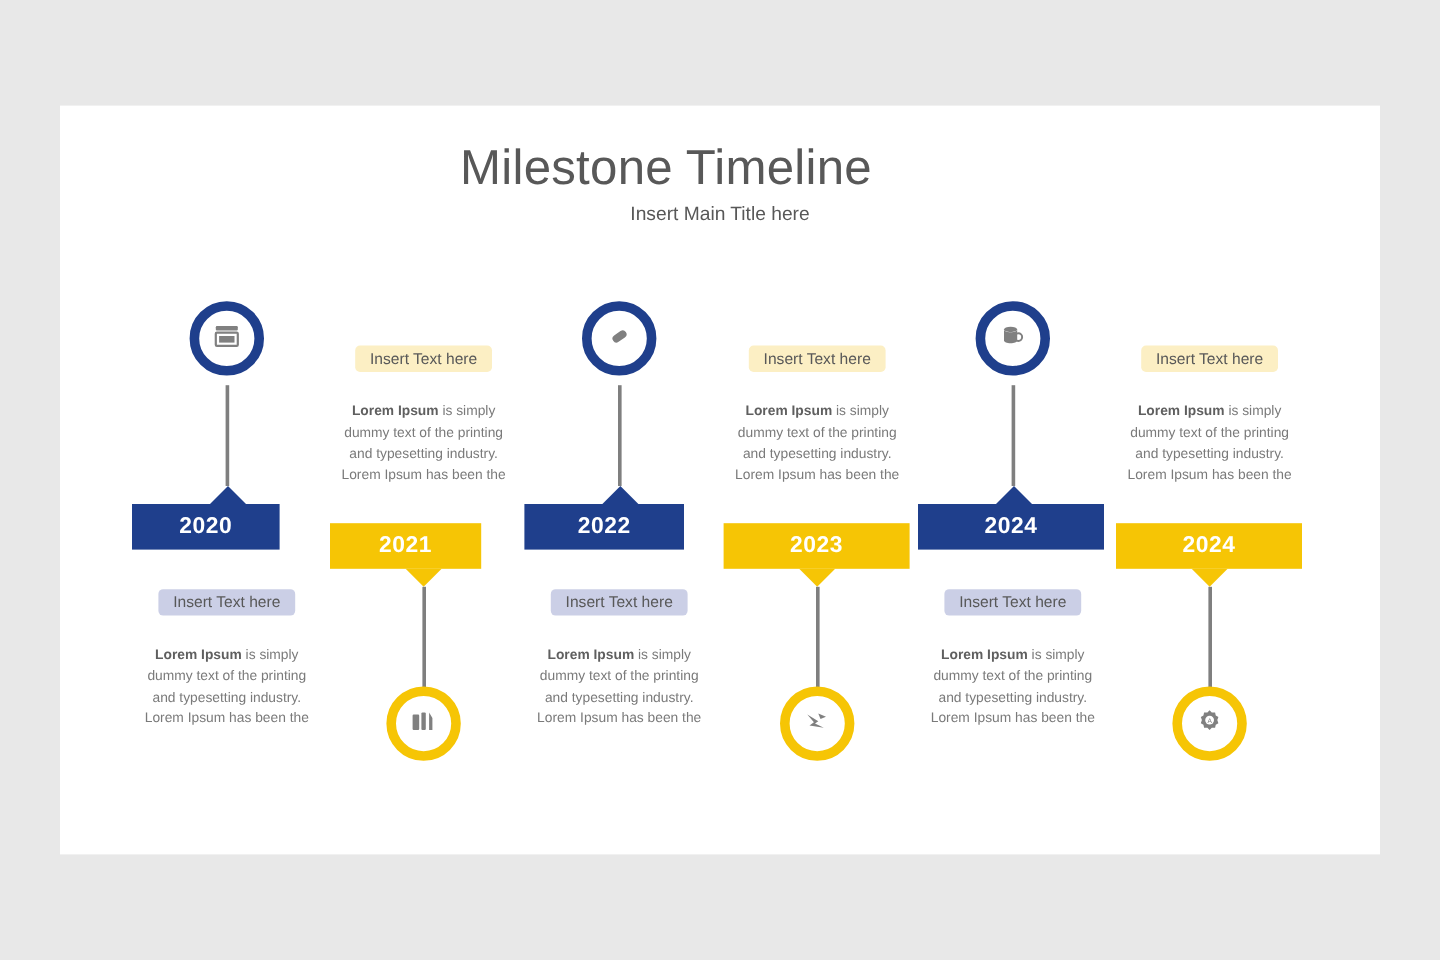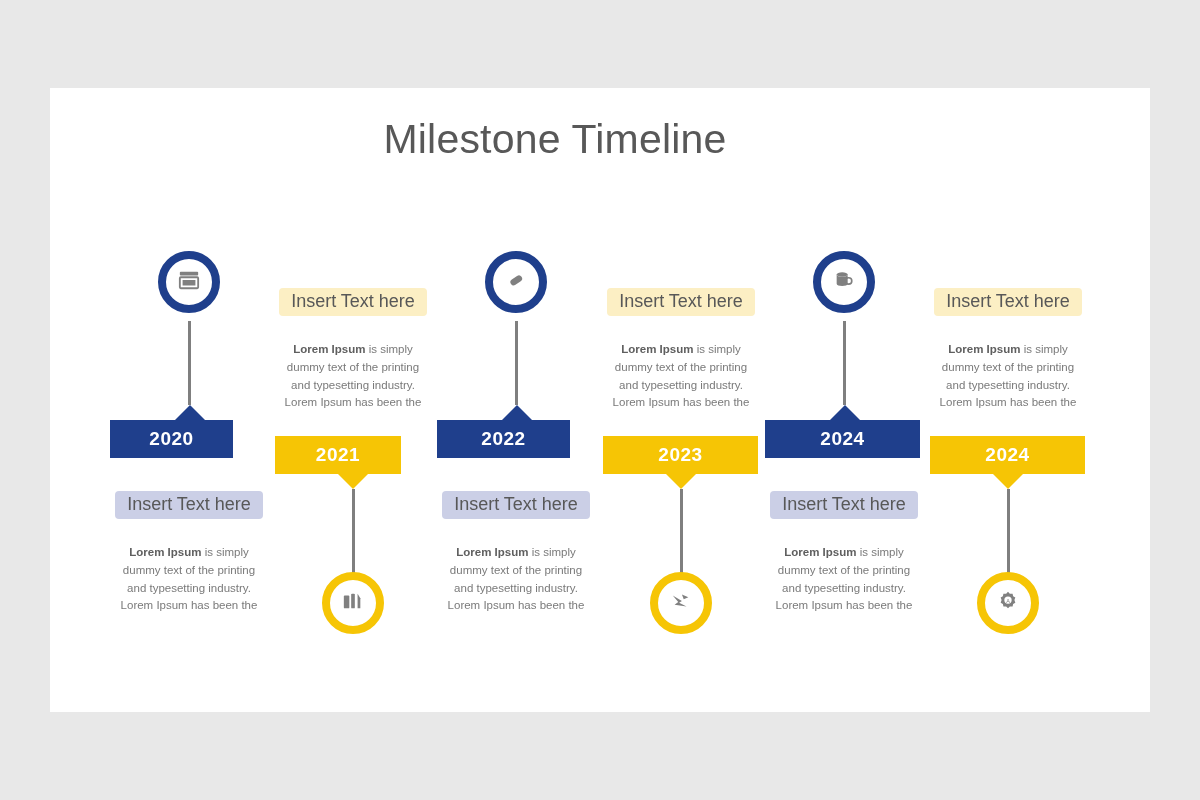--- a/index.html
+++ b/index.html
@@ -70,37 +70,38 @@
     border-left:15px solid transparent;
     border-right:15px solid transparent;
     border-top:15px solid #f6c505;
   }
 
   .textblock { position:absolute; width:152px; text-align:center; }
   .pill {
     display:inline-block;
     padding:3px 12px 4px;
     border-radius:4px;
-    font-size:18px; color:#585858;
+    font-size:13px; color:#585858;
     white-space:nowrap;
   }
   .pill.cream    { background:#fcefc4; }
   .pill.lavender { background:#cbcfe6; }
   .body-text {
     margin-top:25px;
     font-size:11.5px; line-height:1.55; color:#7a7a7a;
   }
   .body-text b { color:#5f5f5f; font-weight:bold; }
 </style>
 </head>
 <body>
 
 <div id="slide">
 
   <div id="title">Milestone Timeline</div>
+  <div id="subtitle">Insert Main Title here</div>
 
   <div class="node">
     <div class="circle blue" style="left:108px; top:163px;">
       <span>
         <svg viewBox="0 0 24 24">
             <rect x="2" y="3" width="20" height="4" rx="1"></rect>
             <rect x="2" y="9" width="20" height="12" rx="1" fill="none" stroke="#808080" stroke-width="2"></rect>
             <rect x="5" y="12" width="14" height="6"></rect>
           </svg>
       </span>

